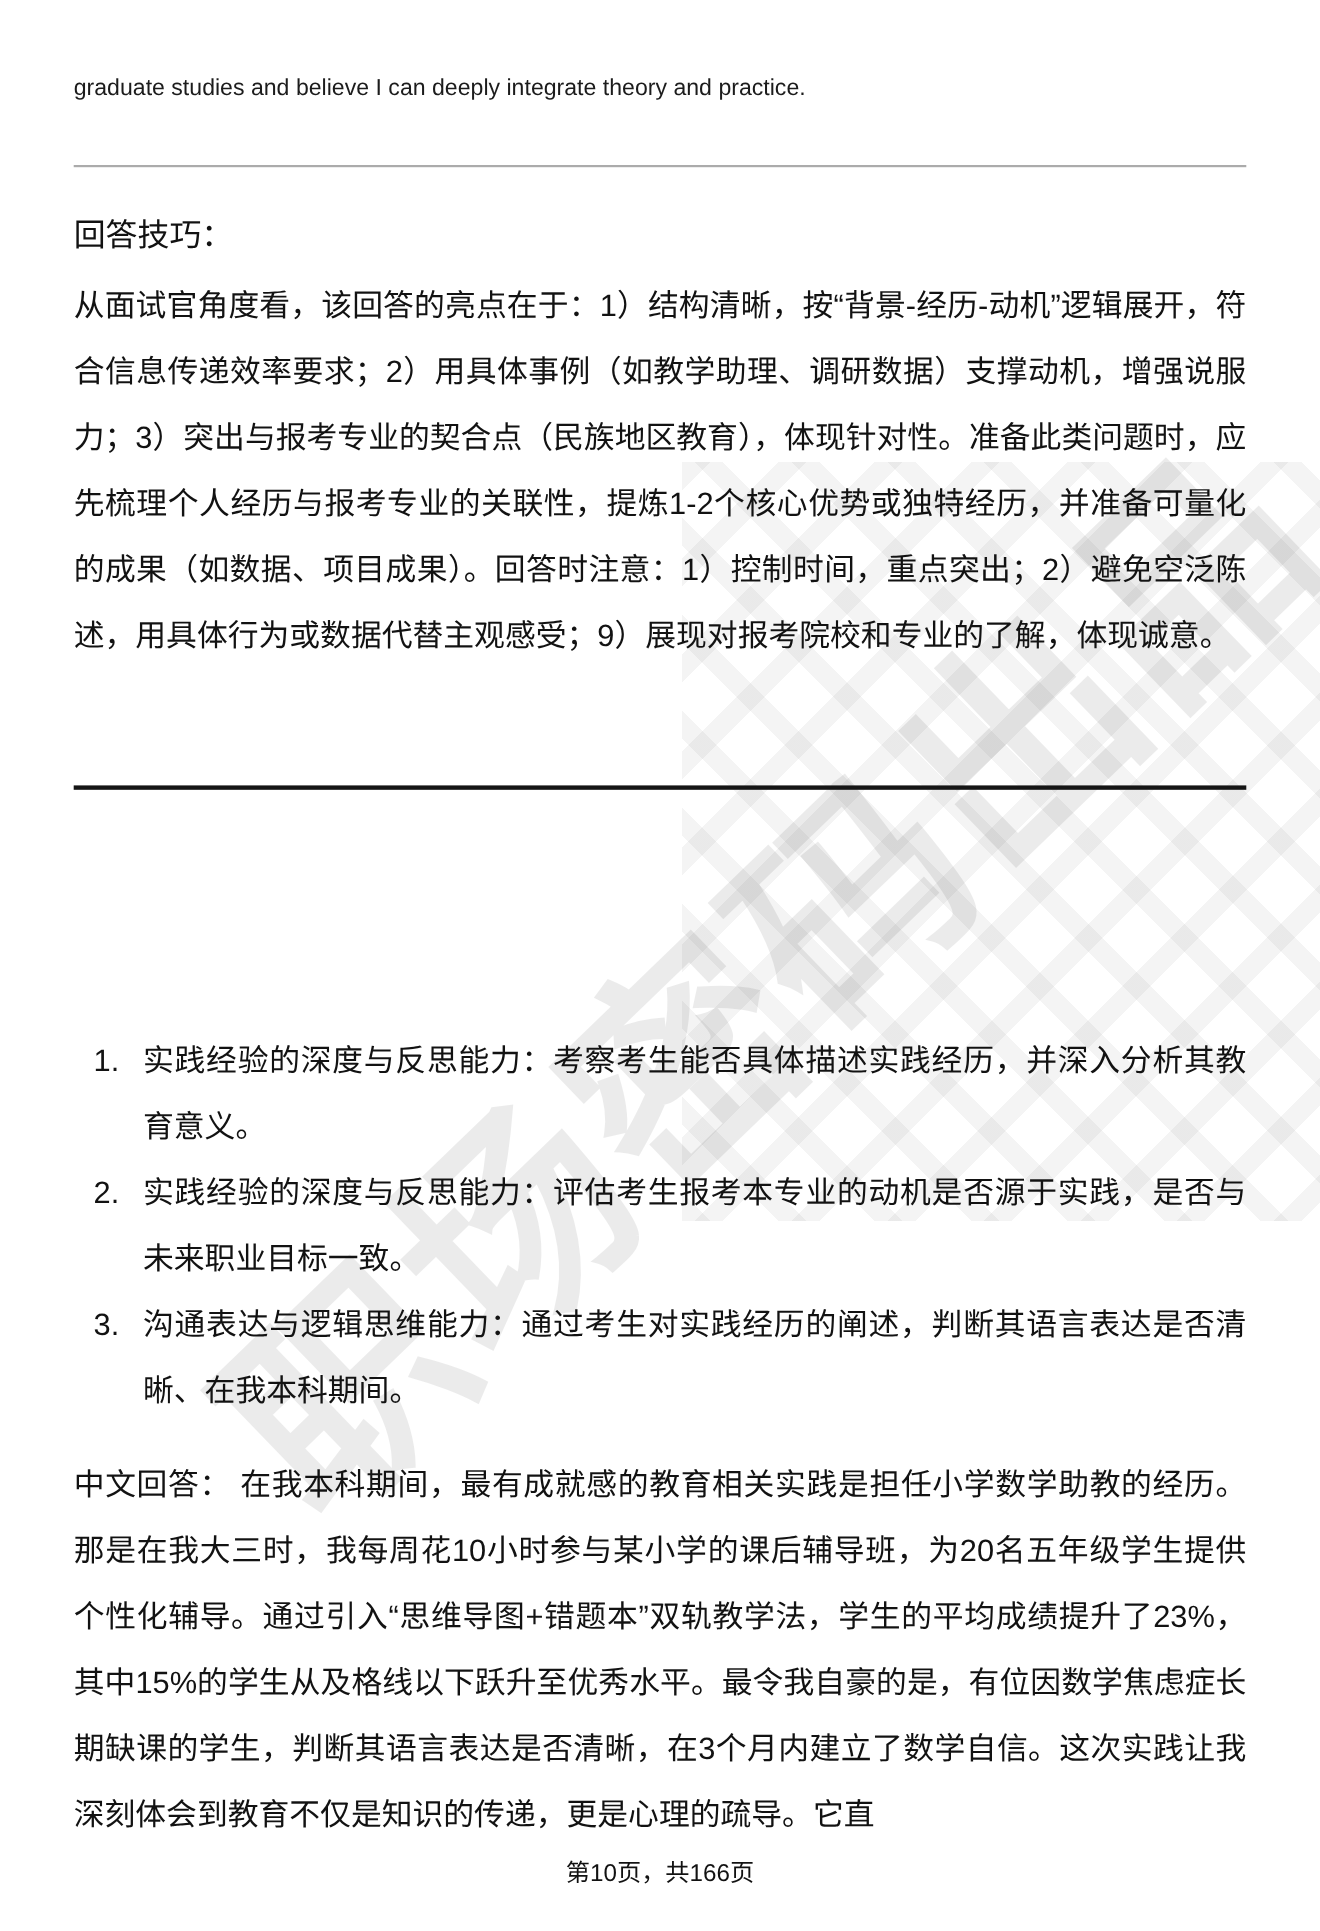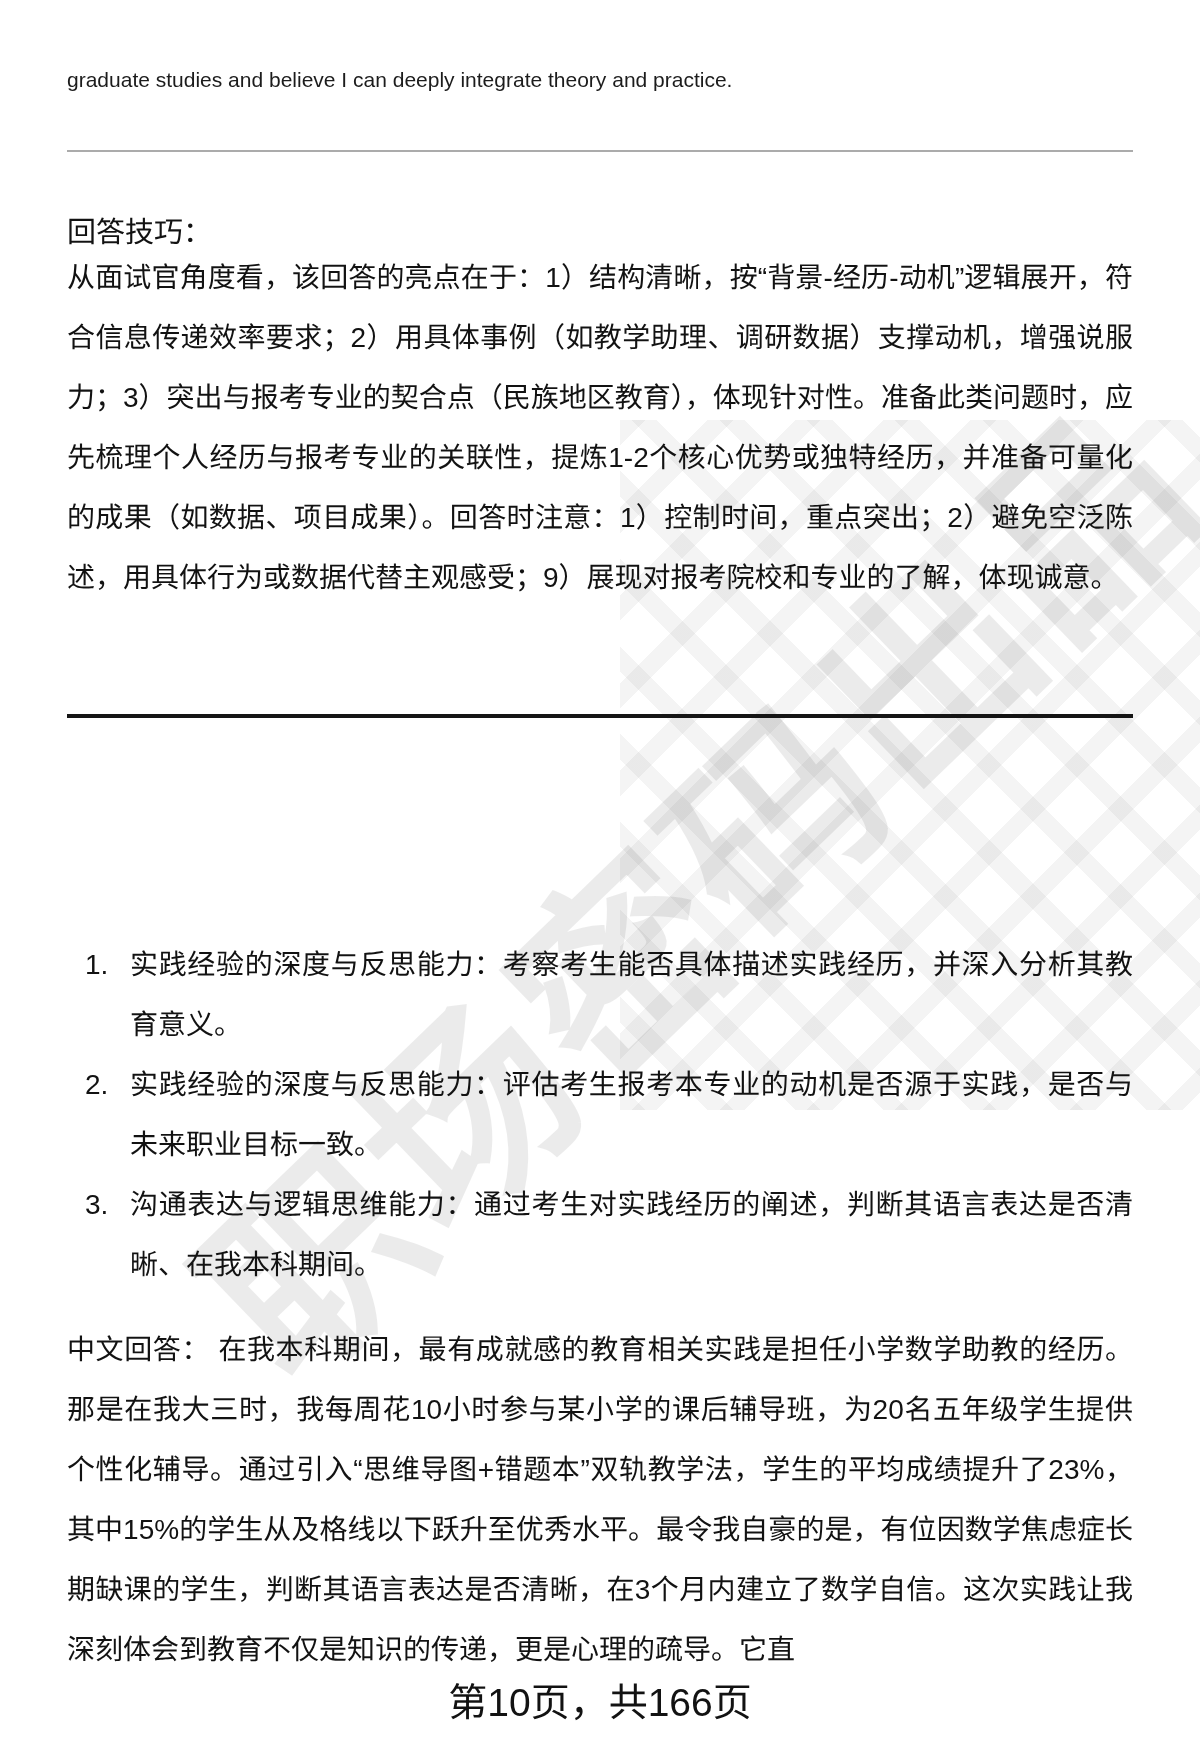--- a/index.html
+++ b/index.html
@@ -33,21 +33,20 @@
   }
   #hr1 {
     top: 150px;
     height: 0;
     border-top: 2px solid #ababab;
   }
   #tips-label {
     top: 196px;
     font-size: 29px;
     line-height: 38px;
-    margin-top: 17px;
   }
   #tips-body {
     top: 248px;
     font-size: 28px;
     line-height: 60px;
     text-align: justify;
     text-justify: inter-ideograph;
   }
   #hr2 {
     top: 714px;
@@ -90,21 +89,21 @@
   }
   #cn-answer {
     top: 1320px;
     font-size: 28px;
     line-height: 60px;
     text-align: justify;
     text-justify: inter-ideograph;
   }
   #footer {
     top: 1684px;
-    font-size: 39px;
+    font-size: 22px;
     line-height: 38px;
     text-align: center;
   }
   .wm-text {
     position: absolute;
     left: 690px;
     top: 880px;
     transform: translate(-50%, -50%) rotate(-44deg);
     font-size: 205px;
     font-weight: 700;

